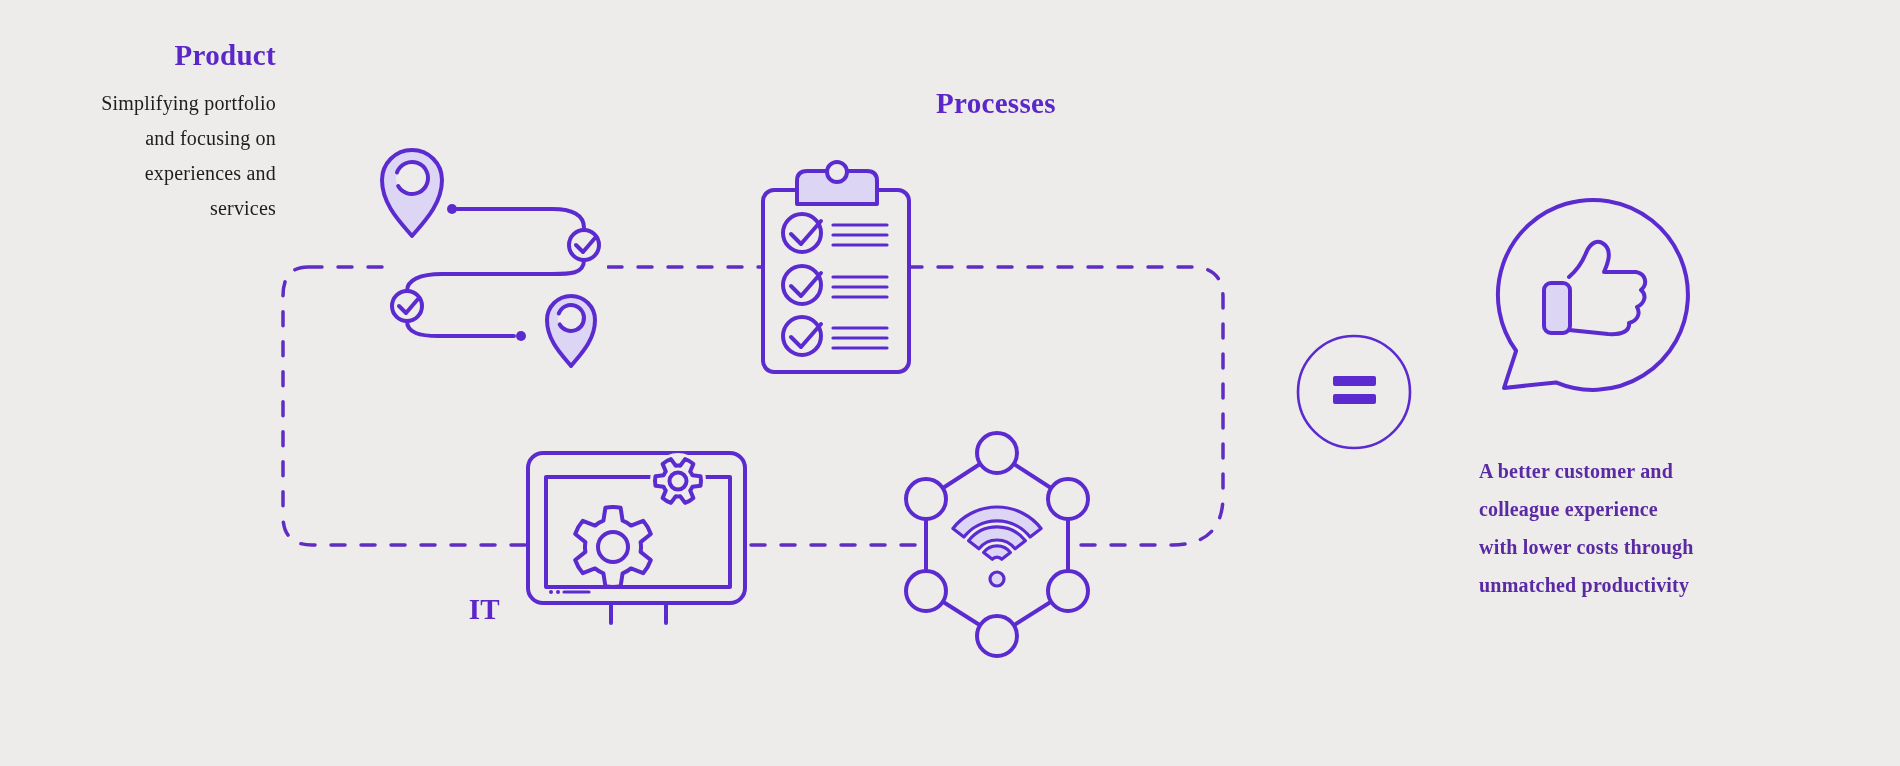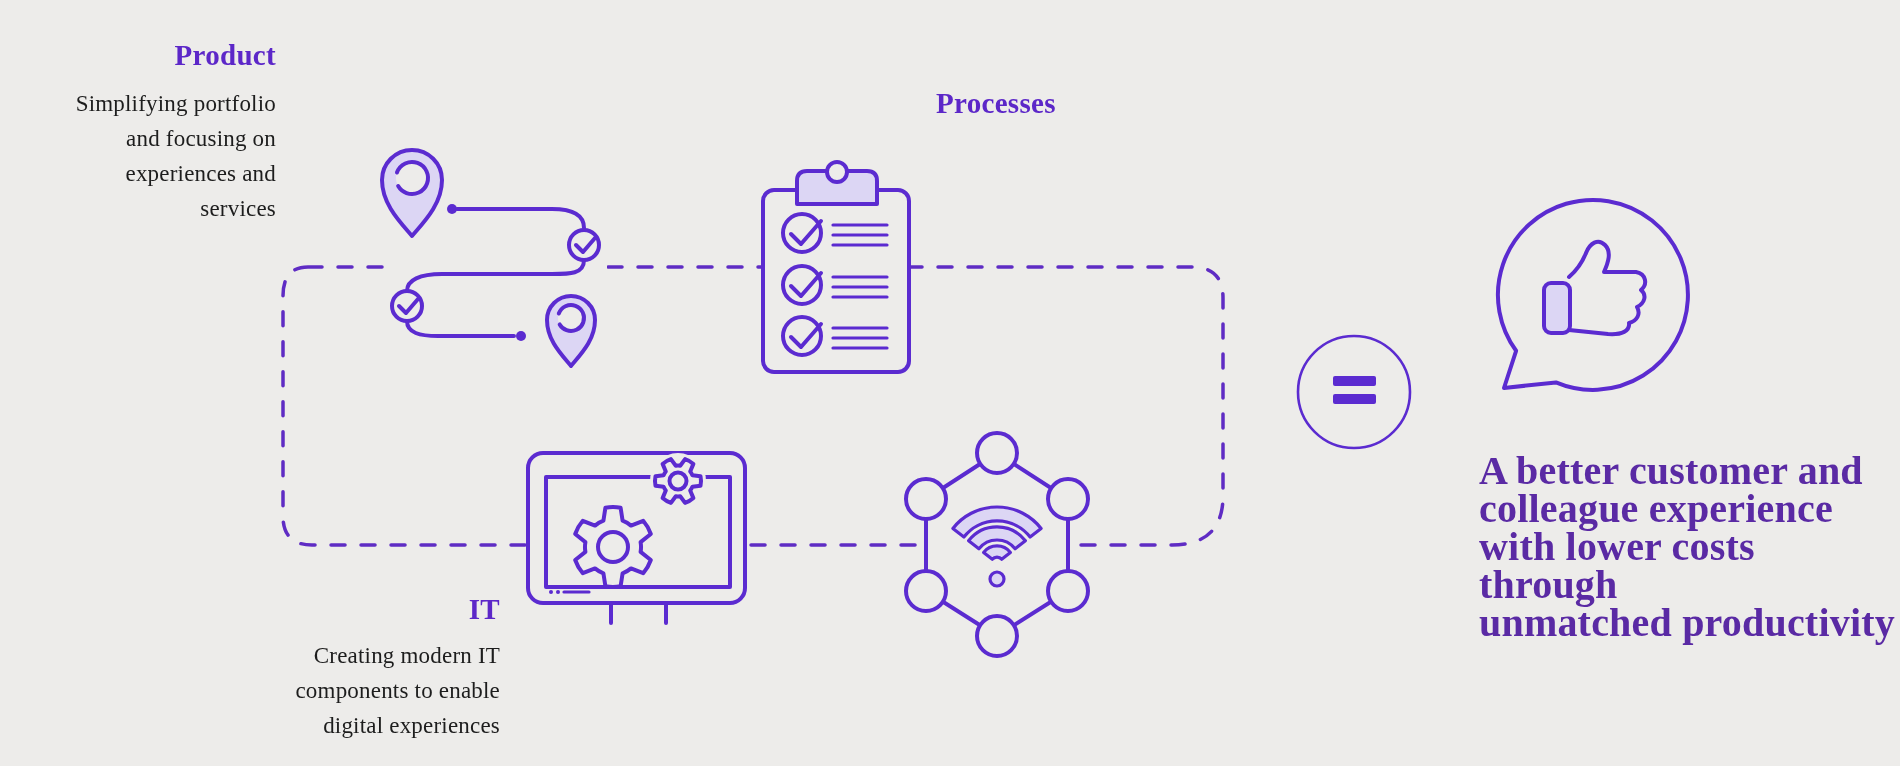--- a/index.html
+++ b/index.html
@@ -19,32 +19,32 @@
   .dash {stroke:var(--dash-purple);fill:none;stroke-width:3.5;stroke-dasharray:14 16;stroke-linecap:round;}
   .thin {stroke-width:3.2;}
   .w25  {stroke-width:2.6;}
 
   .text-block{position:absolute;}
   .section-title{
     font-weight:bold;font-size:29px;line-height:34px;
     color:var(--heading-purple);white-space:pre-line;letter-spacing:.3px;
   }
   .section-desc{
-    font-size:23px;line-height:35px;margin-top:14px;
+    font-size:20px;line-height:35px;margin-top:14px;
     color:var(--body-text);white-space:pre-line;letter-spacing:.2px;
   }
   .block-product{left:18px;top:38px;width:258px;text-align:right;}
   .block-processes{left:936px;top:86px;width:330px;text-align:left;}
   .block-it{left:154px;top:592px;width:346px;text-align:right;}
   .block-it .section-desc{margin-top:12px;}
   .block-strategic{left:1116px;top:572px;width:330px;text-align:left;}
   .block-strategic .section-desc{margin-top:16px;line-height:34px;}
   .statement{
     position:absolute;left:1479px;top:452px;width:420px;
-    font-weight:bold;font-size:40px;line-height:38px;letter-spacing:.2px;
+    font-weight:bold;font-size:20px;line-height:38px;letter-spacing:.2px;
     color:var(--statement-purple);white-space:pre-line;
   }
 </style>
 </head>
 <body>
 
 <div class="canvas">
 
   <svg class="diagram-svg" viewBox="0 0 1900 766">
 
@@ -144,23 +144,20 @@
 experiences and
 services</div>
   </div>
 
   <div class="text-block block-processes">
     <div class="section-title">Processes</div>
   </div>
 
   <div class="text-block block-it">
     <div class="section-title">IT</div>
-    <div class="section-desc">Creating modern IT
-components to enable
-digital experiences</div>
   </div>
 
 
   <div class="statement">A better customer and
 colleague experience
 with lower costs through
 unmatched productivity</div>
 
 </div>
 

